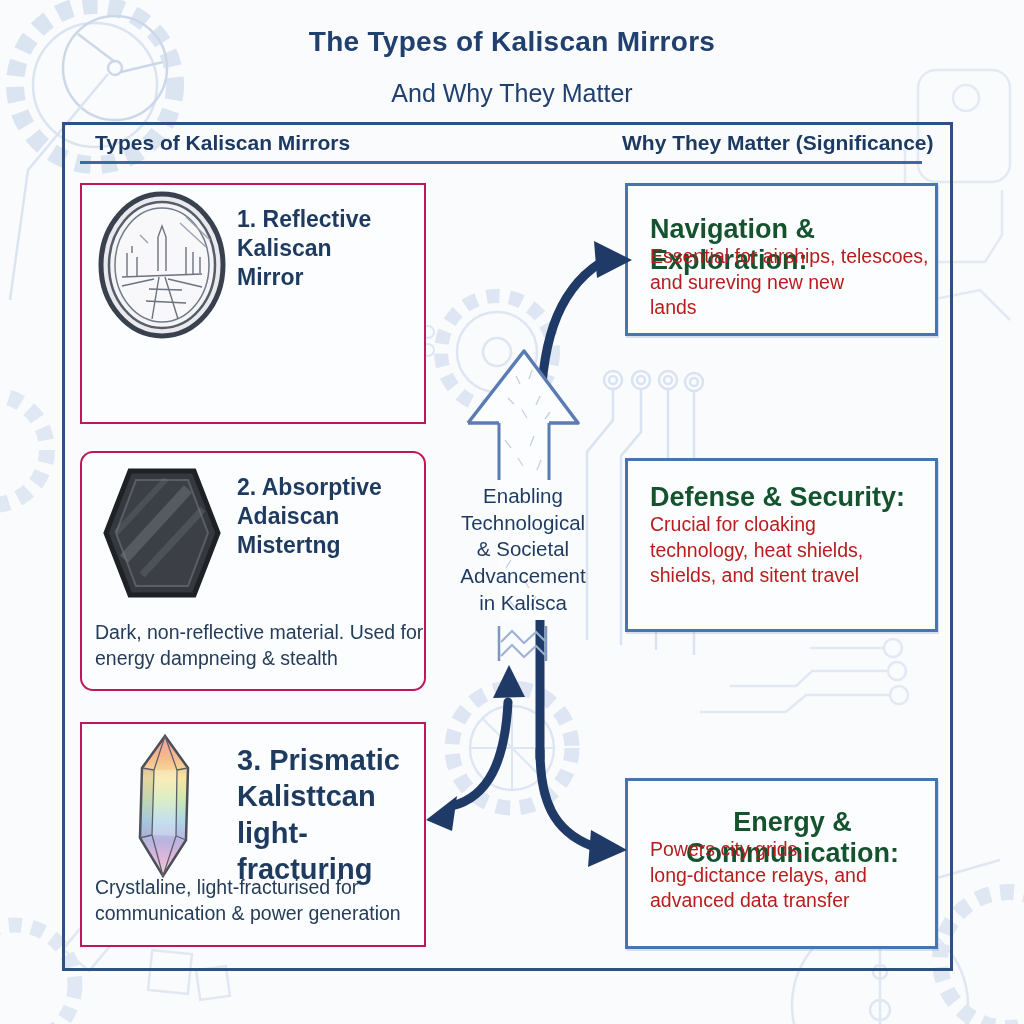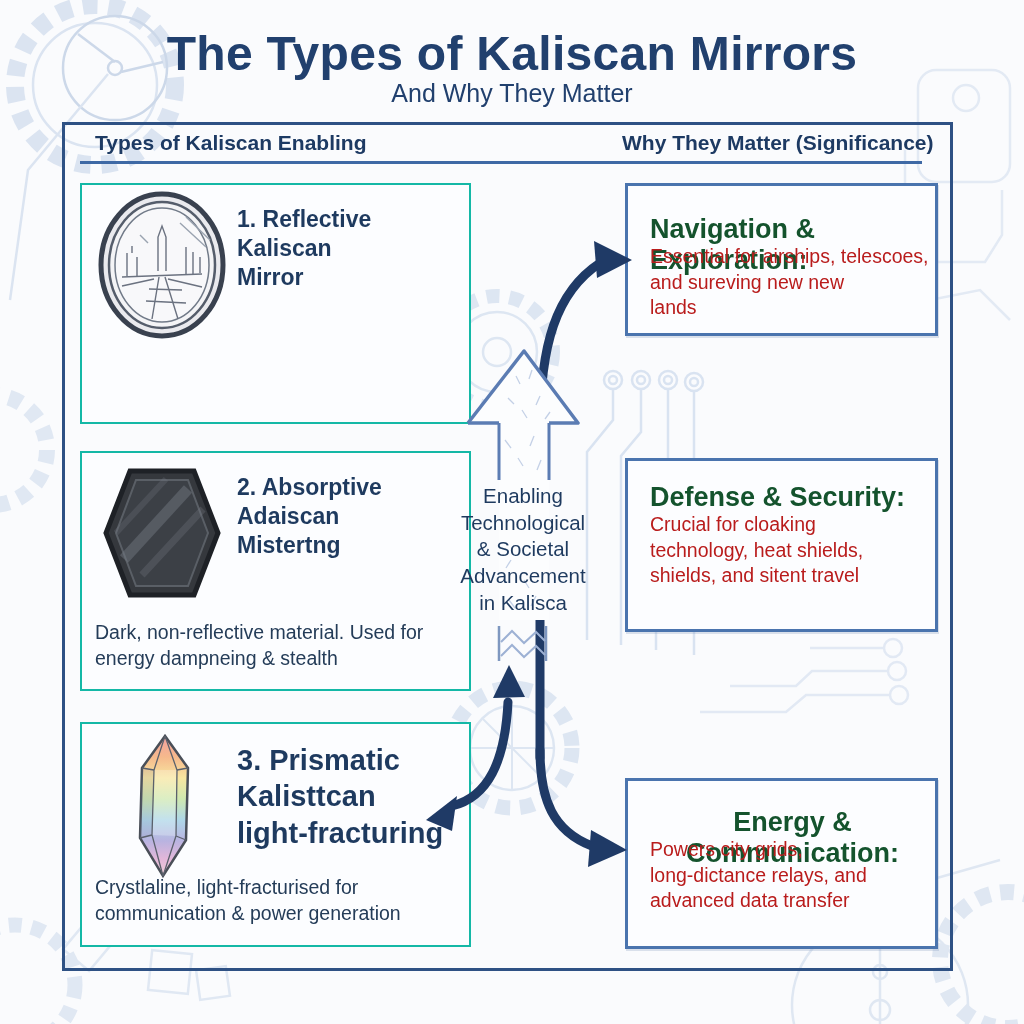--- a/index.html
+++ b/index.html
@@ -13,36 +13,36 @@
   }
   .page{position:absolute;inset:0;}
   svg{display:block;}
   .decor{position:absolute;inset:0;z-index:0;pointer-events:none;}
   .frame{
     position:absolute;left:62px;top:122px;width:885px;height:843px;
     border:3px solid #2e5184;z-index:1;background:transparent;
   }
   .page-title{
     position:absolute;left:0;right:0;top:26px;margin:0;text-align:center;
-    font-size:48px;font-weight:bold;color:#21406e;letter-spacing:.3px;z-index:2;
+    font-size:28px;font-weight:bold;color:#21406e;letter-spacing:.3px;z-index:2;
   }
   .page-subtitle{
     position:absolute;left:0;right:0;top:79px;margin:0;text-align:center;
     font-size:25px;font-weight:normal;color:#21406e;z-index:2;
   }
   .col-header{
     position:absolute;top:131px;font-size:21px;font-weight:bold;color:#1d3a63;z-index:2;
   }
   .col-header.left{left:95px;}
   .col-header.right{left:622px;}
   .header-rule{
     position:absolute;left:80px;top:161px;width:842px;height:3px;background:#3e69a5;z-index:2;
   }
   .type-box{
-    position:absolute;border:2px solid #14b8a6;background:#fcfdff;z-index:2;padding-left:45px;
+    position:absolute;border:2px solid #be185d;background:#fcfdff;z-index:2;
   }
   .sig-box{
     position:absolute;border:3px solid #4a74ae;background:#fcfdff;z-index:2;
     box-shadow:1px 2px 0 rgba(120,145,185,.25);
   }
   .t-heading{
     position:absolute;left:155px;top:20px;font-size:23px;font-weight:bold;
     line-height:1.25;color:#1e3a5f;white-space:pre-line;
   }
   .t-desc{
@@ -146,21 +146,21 @@
       <circle cx="880" cy="1010" r="10" stroke-width="2.5"></circle>
       <circle cx="1008" cy="960" r="68" stroke-width="16" stroke-dasharray="14 10"></circle>
       <path d="M930,880 L1000,860" stroke-width="2.5"></path>
     </g>
   </svg>
 
   <h1 class="page-title">The Types of Kaliscan Mirrors</h1>
   <h2 class="page-subtitle">And Why They Matter</h2>
 
   <div class="frame"></div>
-  <div class="col-header left">Types of Kaliscan Enabling</div>
+  <div class="col-header left">Types of Kaliscan Mirrors</div>
   <div class="col-header right">Why They Matter (Significance)</div>
   <div class="header-rule"></div>
 
   <div class="type-box" style="left:80px;top:183px;width:342px;height:237px;">
     <span class="icon-wrap" style="left:14px;top:6px;">
       <svg width="132" height="152" viewBox="0 0 132 152" fill="none">
         <ellipse cx="66" cy="74" rx="61" ry="71" fill="#eaeaee" stroke="#39414f" stroke-width="5"></ellipse>
         <ellipse cx="66" cy="74" rx="53" ry="63" fill="#f4f4f6" stroke="#555d6b" stroke-width="2.5"></ellipse>
         <ellipse cx="66" cy="74" rx="47" ry="57" fill="#f8f8fa" stroke="#717a88" stroke-width="1.5"></ellipse>
         <g stroke="#6b7280" stroke-width="1.4">
@@ -176,21 +176,21 @@
           <path d="M84,32 L110,56 M90,26 L114,49"></path>
           <path d="M44,44 L52,52"></path>
         </g>
       </svg>
     </span>
     <div class="t-heading">1. Reflective
 Kaliscan
 Mirror</div>
   </div>
 
-  <div class="type-box" style="left:80px;top:451px;width:342px;height:236px;">
+  <div class="type-box" style="left:80px;top:451px;width:342px;height:236px;border-radius:13px;">
     <span class="icon-wrap" style="left:20px;top:8px;">
       <svg width="120" height="142" viewBox="0 0 120 142" fill="none">
         <polygon points="28,10 92,10 116,72 92,134 28,134 4,72" fill="#35383d" stroke="#1e2126" stroke-width="5"></polygon>
         <polygon points="34,19 86,19 106,72 86,125 34,125 14,72" fill="#3c4046" stroke="#5a5f66" stroke-width="2"></polygon>
         <g stroke="#767c86">
           <path d="M22,98 L86,28" stroke-width="11" opacity="0.45"></path>
           <path d="M40,114 L101,48" stroke-width="7" opacity="0.3"></path>
           <path d="M14,72 L64,18" stroke-width="6" opacity="0.25"></path>
         </g>
       </svg>

